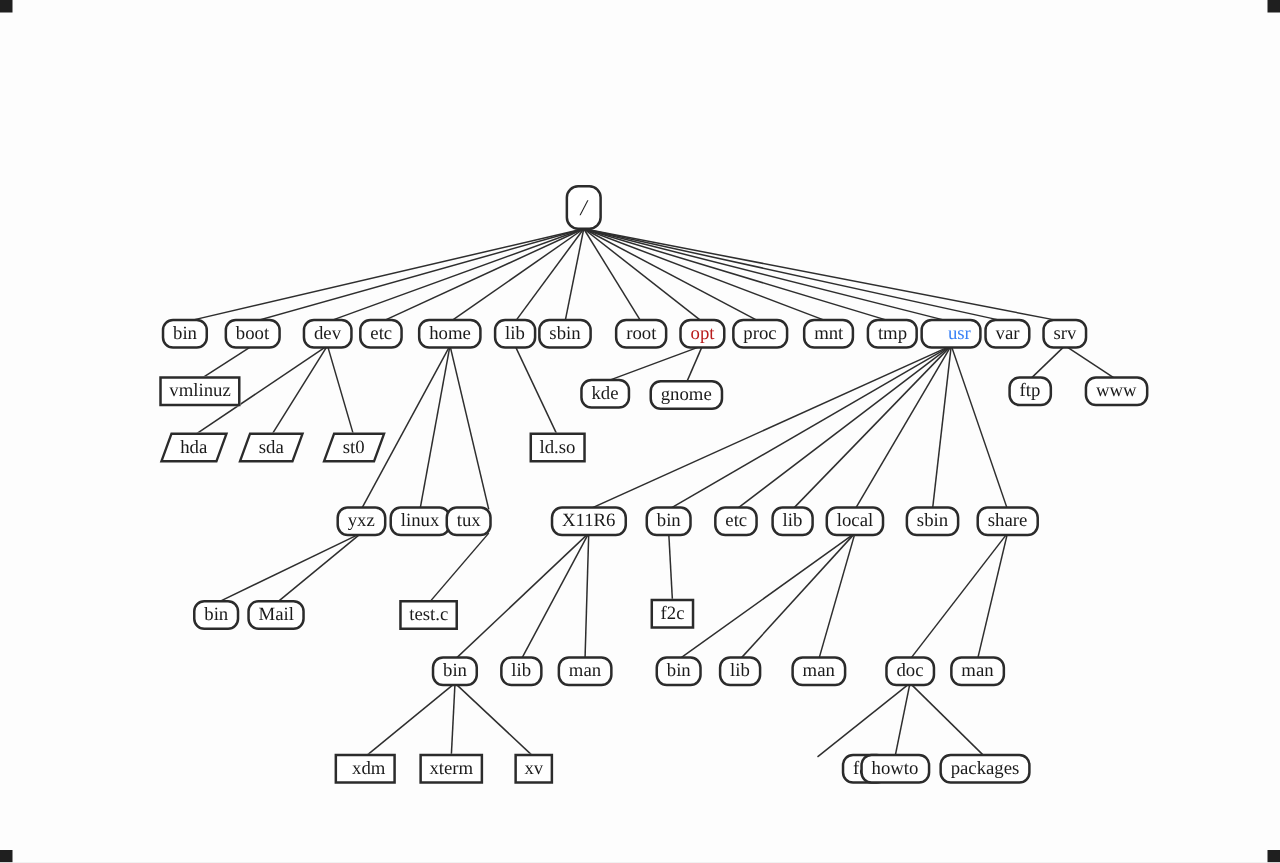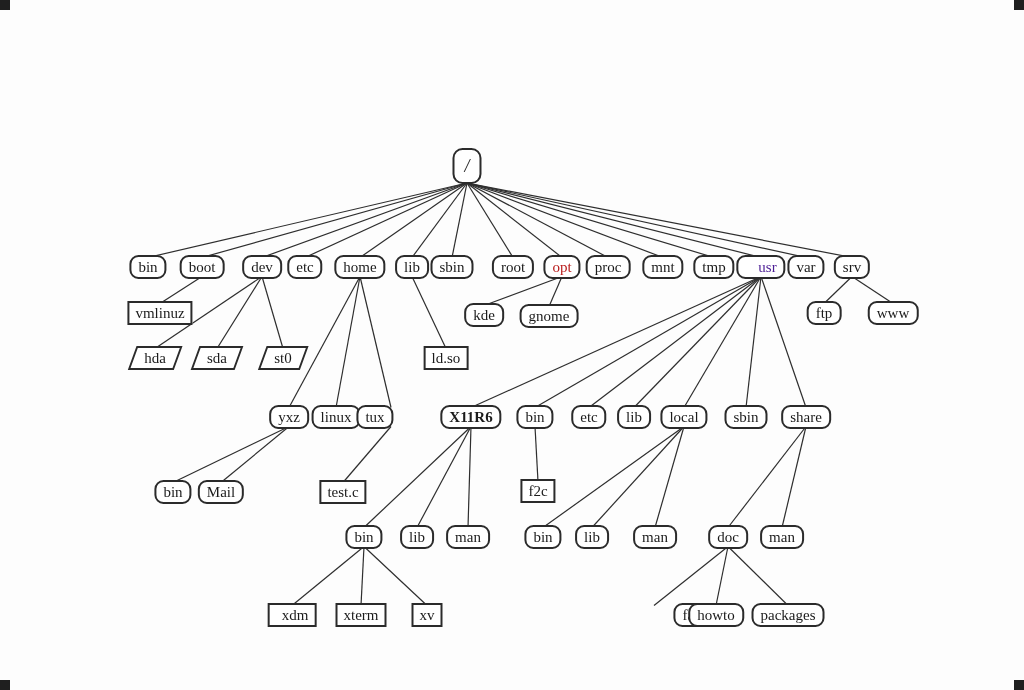--- a/index.html
+++ b/index.html
@@ -139,36 +139,36 @@
       <div class="node rounded" style="left: 262px; top: 267px; border-color: rgb(43, 43, 43); background: rgb(255, 255, 255); color: rgb(27, 27, 27);">dev</div>
       <div class="node rounded" style="left: 305px; top: 267px; border-color: rgb(43, 43, 43); background: rgb(255, 255, 255); color: rgb(27, 27, 27);">etc</div>
       <div class="node rounded" style="left: 360px; top: 267px; border-color: rgb(43, 43, 43); background: rgb(255, 255, 255); color: rgb(27, 27, 27);">home</div>
       <div class="node rounded" style="left: 412px; top: 267px; border-color: rgb(43, 43, 43); background: rgb(255, 255, 255); color: rgb(27, 27, 27);">lib</div>
       <div class="node rounded" style="left: 452px; top: 267px; border-color: rgb(43, 43, 43); background: rgb(255, 255, 255); color: rgb(27, 27, 27);">sbin</div>
       <div class="node rounded" style="left: 513px; top: 267px; border-color: rgb(43, 43, 43); background: rgb(255, 255, 255); color: rgb(27, 27, 27);">root</div>
       <div class="node rounded" style="left: 562px; top: 267px; border-color: rgb(43, 43, 43); background: rgb(255, 255, 255); color: #b91c1c;">opt</div>
       <div class="node rounded" style="left: 608px; top: 267px; border-color: rgb(43, 43, 43); background: rgb(255, 255, 255); color: rgb(27, 27, 27);">proc</div>
       <div class="node rounded" style="left: 663px; top: 267px; border-color: rgb(43, 43, 43); background: rgb(255, 255, 255); color: rgb(27, 27, 27);">mnt</div>
       <div class="node rounded" style="left: 714px; top: 267px; border-color: rgb(43, 43, 43); background: rgb(255, 255, 255); color: rgb(27, 27, 27);">tmp</div>
-      <div class="node rounded" style="left: 761px; top: 267px; border-color: rgb(43, 43, 43); background: rgb(255, 255, 255); color: #4c1d95; padding-left: 20px;">usr</div>
+      <div class="node rounded" style="left: 761px; top: 267px; border-color: rgb(43, 43, 43); background: rgb(255, 255, 255); color: #3b82f6; padding-left: 20px;">usr</div>
       <div class="node rounded" style="left: 806px; top: 267px; border-color: rgb(43, 43, 43); background: rgb(255, 255, 255); color: rgb(27, 27, 27);">var</div>
       <div class="node rounded" style="left: 852px; top: 267px; border-color: rgb(43, 43, 43); background: rgb(255, 255, 255); color: rgb(27, 27, 27);">srv</div>
       <div class="node rect" style="left: 160px; top: 313px; border-color: rgb(43, 43, 43); background: rgb(255, 255, 255); color: rgb(27, 27, 27); font-family: Liberation Serif, serif;">vmlinuz</div>
       <div class="node parallelogram" style="left: 155px; top: 358px; border-color: rgb(43, 43, 43); background: rgb(255, 255, 255); color: rgb(27, 27, 27);"><span>hda</span></div>
       <div class="node parallelogram" style="left: 217px; top: 358px; border-color: rgb(43, 43, 43); background: rgb(255, 255, 255); color: rgb(27, 27, 27);"><span>sda</span></div>
       <div class="node parallelogram" style="left: 283px; top: 358px; border-color: rgb(43, 43, 43); background: rgb(255, 255, 255); color: rgb(27, 27, 27);"><span>st0</span></div>
       <div class="node rect" style="left: 446px; top: 358px; border-color: rgb(43, 43, 43); background: rgb(255, 255, 255); color: rgb(27, 27, 27);">ld.so</div>
       <div class="node rounded" style="left: 484px; top: 315px; border-color: rgb(43, 43, 43); background: rgb(255, 255, 255); color: rgb(27, 27, 27);">kde</div>
       <div class="node rounded" style="left: 549px; top: 316px; border-color: rgb(43, 43, 43); background: rgb(255, 255, 255); color: rgb(27, 27, 27);">gnome</div>
       <div class="node rounded" style="left: 824px; top: 313px; border-color: rgb(43, 43, 43); background: rgb(255, 255, 255); color: rgb(27, 27, 27);">ftp</div>
       <div class="node rounded" style="left: 893px; top: 313px; border-color: rgb(43, 43, 43); background: rgb(255, 255, 255); color: rgb(27, 27, 27);">www</div>
       <div class="node rounded" style="left: 289px; top: 417px; border-color: rgb(43, 43, 43); background: rgb(255, 255, 255); color: rgb(27, 27, 27);">yxz</div>
       <div class="node rounded" style="left: 336px; top: 417px; border-color: rgb(43, 43, 43); background: rgb(255, 255, 255); color: rgb(27, 27, 27);">linux</div>
       <div class="node rounded" style="left: 375px; top: 417px; border-color: rgb(43, 43, 43); background: rgb(255, 255, 255); color: rgb(27, 27, 27); text-align: right;">tux</div>
-      <div class="node rounded" style="left: 471px; top: 417px; border-color: rgb(43, 43, 43); background: rgb(255, 255, 255); color: rgb(27, 27, 27); font-weight: bold;">X11R6</div>
+      <div class="node rounded" style="left: 471px; top: 417px; border-color: rgb(43, 43, 43); background: rgb(255, 255, 255); color: rgb(27, 27, 27);">X11R6</div>
       <div class="node rounded" style="left: 535px; top: 417px; border-color: rgb(43, 43, 43); background: rgb(255, 255, 255); color: rgb(27, 27, 27);">bin</div>
       <div class="node rounded" style="left: 589px; top: 417px; border-color: rgb(43, 43, 43); background: rgb(255, 255, 255); color: rgb(27, 27, 27);">etc</div>
       <div class="node rounded" style="left: 634px; top: 417px; border-color: rgb(43, 43, 43); background: rgb(255, 255, 255); color: rgb(27, 27, 27);">lib</div>
       <div class="node rounded" style="left: 684px; top: 417px; border-color: rgb(43, 43, 43); background: rgb(255, 255, 255); color: rgb(27, 27, 27);">local</div>
       <div class="node rounded" style="left: 746px; top: 417px; border-color: rgb(43, 43, 43); background: rgb(255, 255, 255); color: rgb(27, 27, 27);">sbin</div>
       <div class="node rounded" style="left: 806px; top: 417px; border-color: rgb(43, 43, 43); background: rgb(255, 255, 255); color: rgb(27, 27, 27);">share</div>
       <div class="node rounded" style="left: 173px; top: 492px; border-color: rgb(43, 43, 43); background: rgb(255, 255, 255); color: rgb(27, 27, 27);">bin</div>
       <div class="node rounded" style="left: 221px; top: 492px; border-color: rgb(43, 43, 43); background: rgb(255, 255, 255); color: rgb(27, 27, 27);">Mail</div>
       <div class="node rect" style="left: 343px; top: 492px; border-color: rgb(43, 43, 43); background: rgb(255, 255, 255); color: rgb(27, 27, 27);">test.c</div>
       <div class="node rect" style="left: 538px; top: 491px; border-color: rgb(43, 43, 43); background: rgb(255, 255, 255); color: rgb(27, 27, 27);">f2c</div>

